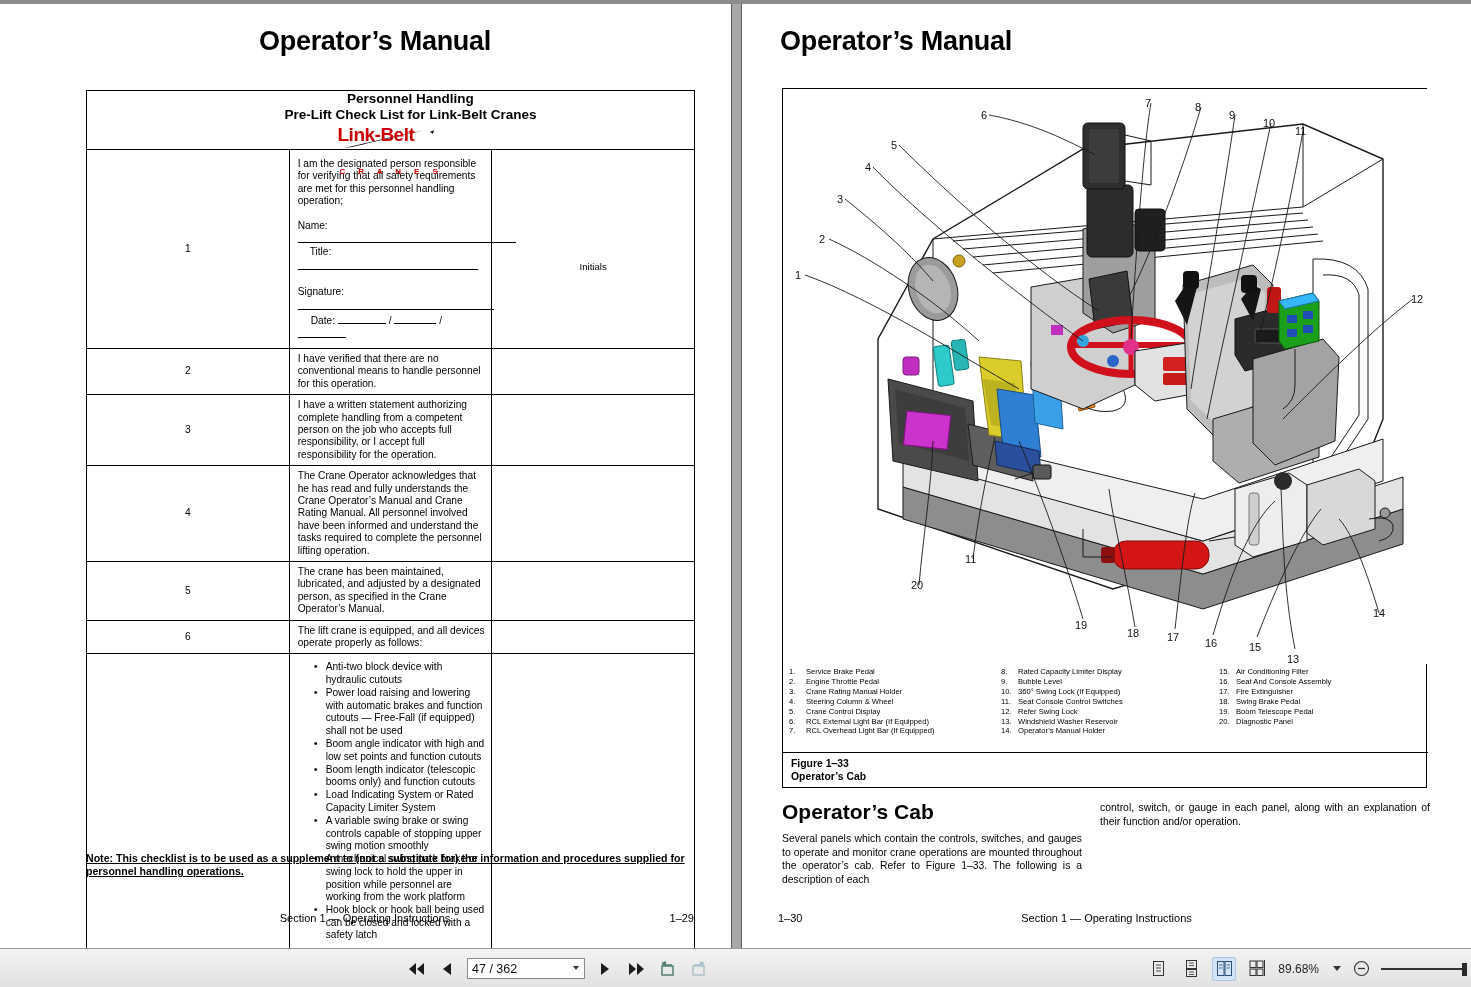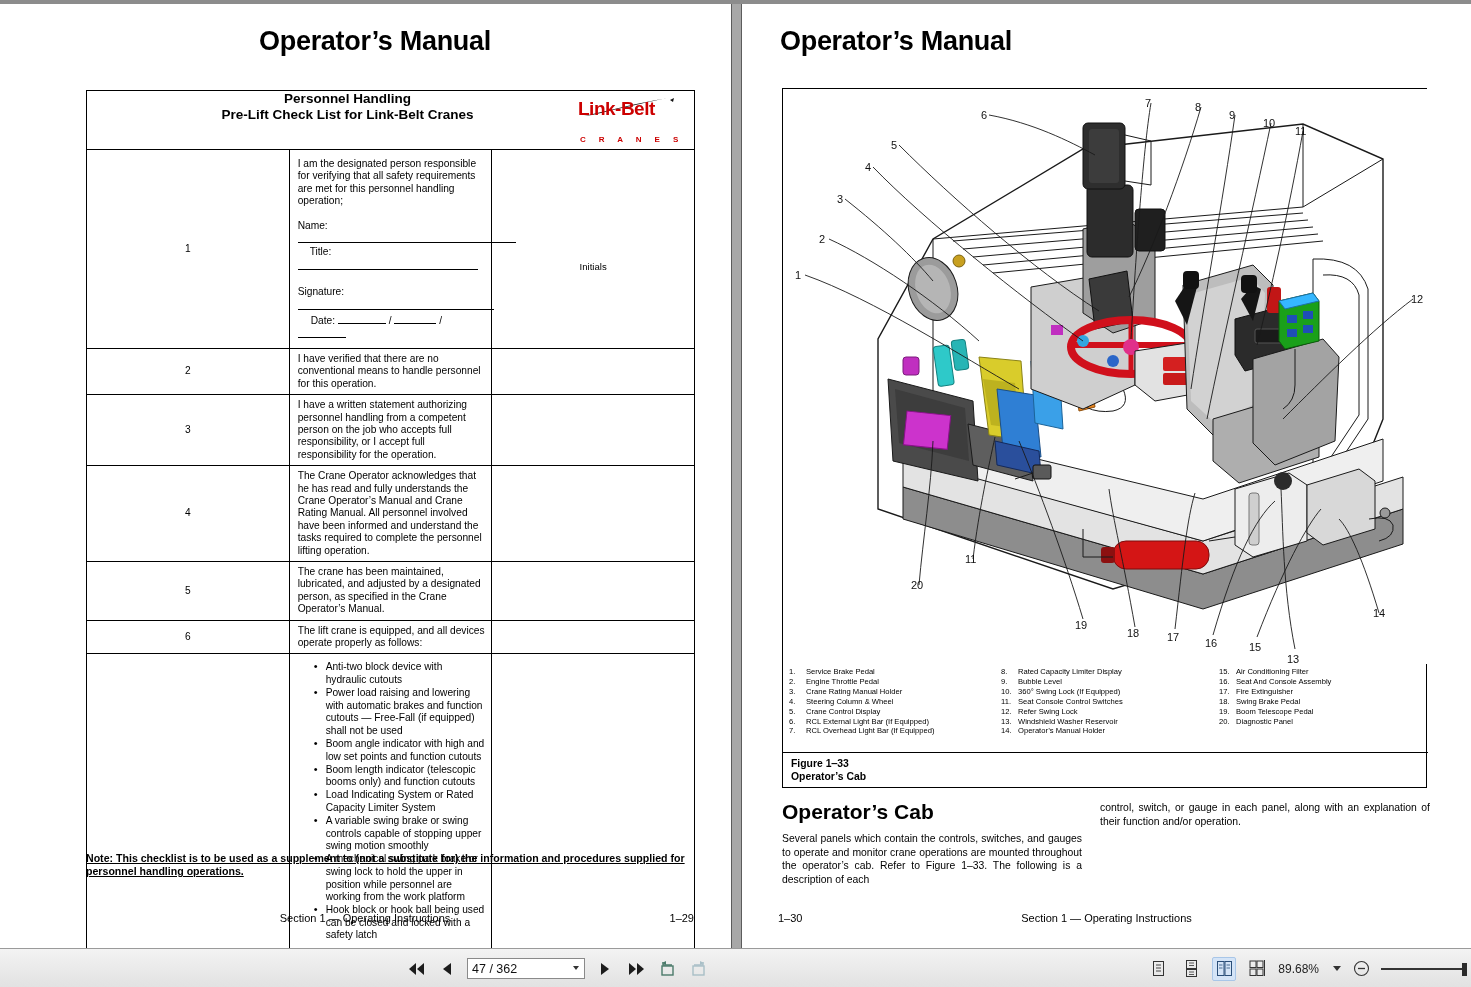--- a/index.html
+++ b/index.html
@@ -33,25 +33,25 @@
   .pg-title-right { text-align:left; margin: 22px 0 0 38px; }
 
   
   .chk-wrap { position:absolute; left:86px; top:86px; width:609px; }
   table.chk { width:100%; border-collapse: collapse; table-layout: fixed; }
   table.chk td { border:1px solid #000; vertical-align: middle; font-size:10.2px; line-height:12.4px; }
   .c-num   { width:40px; text-align:center; font-size:11px; }
   .c-body  { padding:4px 6px 4px 8px; }
   .c-init  { width:52px; }
   .hdr-row td { border:1px solid #000; padding:0; }
-  .hdr-inner { display:flex; align-items:flex-start; height:58px; }
+  .hdr-inner { display:flex; align-items:center; height:58px;flex-direction:column; }
   .hdr-text { flex:1; text-align:center; font-weight:bold; font-size:13.5px; line-height:16px; padding-left:40px;}
   .logo-cell { width:126px; padding-right:8px; position:relative; height:58px; }
   .lb-swoosh { position:absolute; left:14px; top:6px; width:96px; height:20px; }
-  .lb-name { position:absolute; left:10px; top:12px; color:#cc0000; font-weight:bold; font-size:19px;
+  .lb-name { position:absolute; left:10px; top:6px; color:#cc0000; font-weight:bold; font-size:19px;
              letter-spacing:-0.5px; font-family:"Liberation Sans", sans-serif; }
   .lb-sub  { position:absolute; left:12px; top:43px; color:#cc0000; font-weight:bold; font-size:8px; letter-spacing:5.4px; }
 
   .row1-body { padding:8px 8px 6px 8px; font-size:10.2px; line-height:13px; }
   .fieldline { display:inline-block; border-bottom:1px solid #000; height:11px; }
   .r1-l2 { margin-top:12px; }
   .r1-l3 { margin-top:13px; }
   .initials-label { font-size:9.6px; text-align:center; }
 
   ul.bullets { margin:3px 0 3px 0; padding-left:16px; list-style:none; }
@@ -169,21 +169,21 @@
 
           </tbody>
             <tbody id="rows-head">
               <tr>
                 <td class="c-num">2</td>
                 <td class="c-body">I have verified that there are no conventional means to handle personnel for this operation.</td>
                 <td class="c-init"></td>
               </tr>
               <tr>
                 <td class="c-num">3</td>
-                <td class="c-body">I have a written statement authorizing personnel handling from a competent person on the job who accepts full responsibility, or I accept full responsibility for the operation.</td>
+                <td class="c-body">I have a written statement authorizing complete handling from a competent person on the job who accepts full responsibility, or I accept full responsibility for the operation.</td>
                 <td class="c-init"></td>
               </tr>
               <tr>
                 <td class="c-num">4</td>
                 <td class="c-body">The Crane Operator acknowledges that he has read and fully understands the Crane Operator’s Manual and Crane Rating Manual.  All personnel involved have been informed and understand the tasks required to complete the personnel lifting operation.</td>
                 <td class="c-init"></td>
               </tr>
               <tr>
                 <td class="c-num">5</td>
                 <td class="c-body">The crane has been maintained, lubricated, and adjusted by a designated person, as specified in the Crane Operator’s Manual.</td>

